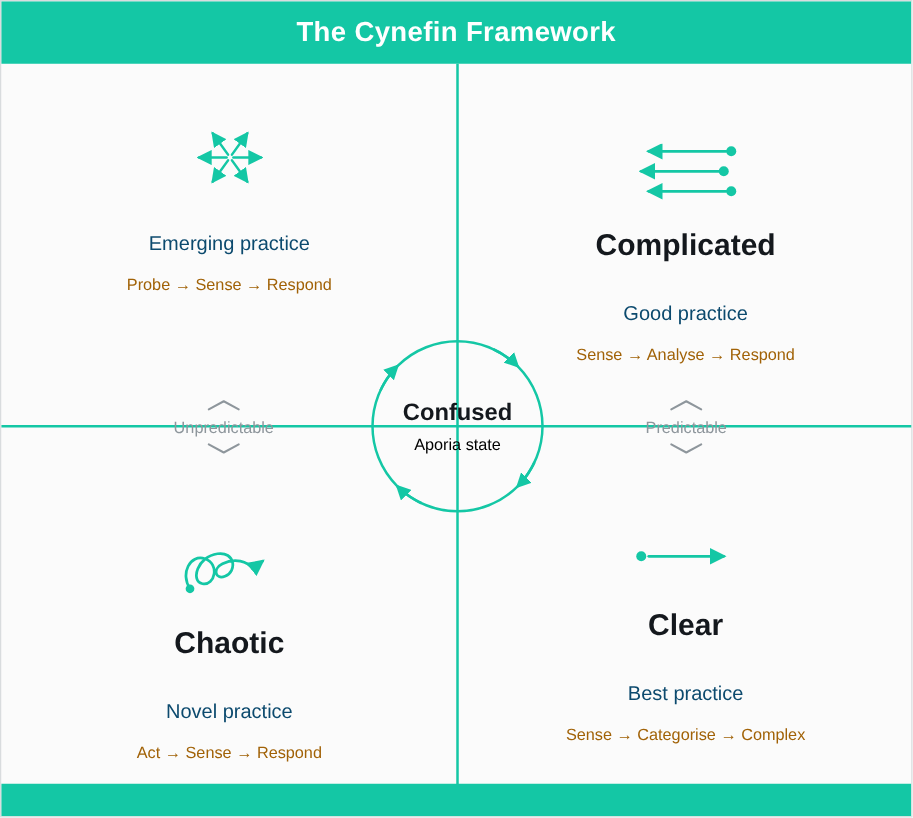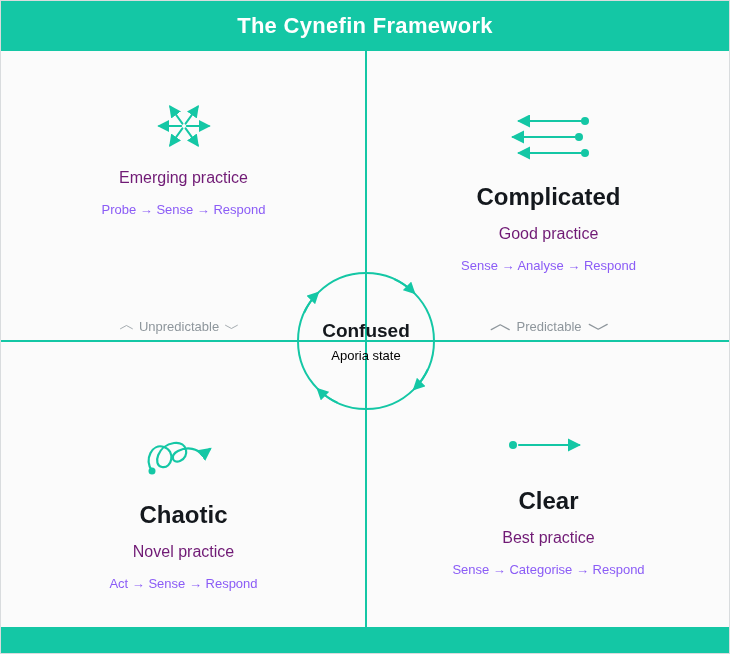--- a/index.html
+++ b/index.html
@@ -45,38 +45,38 @@
     display:flex;flex-direction:column;align-items:center;
     text-align:center;
   }
   .q-tl{left:0;top:0;height:290px;padding-top:46px;}
   .q-tr{left:365px;top:0;height:290px;padding-top:58px;}
   .q-bl{left:0;top:304px;height:288px;padding-top:78px;}
   .q-br{left:365px;top:290px;height:288px;padding-top:78px;text-align:center;}
   .q-icon{height:58px;display:flex;align-items:center;justify-content:center;}
   .q-bl .q-icon,.q-br .q-icon{height:52px;}
   .q-title{margin-top:16px;font-size:24px;font-weight:700;color:var(--heading);}
-  .q-practice{margin-top:14px;font-size:16px;color:#701a75;}
-  .q-seq{margin-top:15px;font-size:13px;color:#8b5cf6;}
+  .q-practice{margin-top:32px;font-size:16px;color:#0c4a6e;}
+  .q-seq{margin-top:15px;font-size:13px;color:#a16207;}
 
   .center-node{
     position:absolute;left:293px;top:218px;width:144px;height:144px;
   }
   .center-node svg{position:absolute;left:0;top:0;}
   .center-text{
     position:absolute;left:0;top:0;width:144px;height:144px;
     display:flex;flex-direction:column;align-items:center;justify-content:center;
     text-align:center;
   }
   .center-title{font-size:19px;font-weight:700;color:var(--heading);}
   .center-sub{margin-top:6px;font-size:13px;color:#000000;}
 
   .axis-label{
     position:absolute;width:120px;
-    display:flex;flex-direction:row;align-items:center;gap:5px;
+    display:flex;flex-direction:column;align-items:center;gap:5px;
   }
   .axis-label-left{left:118px;top:268px;}
   .axis-label-right{left:488px;top:268px;}
   .axis-label span{font-size:13px;color:var(--axis);}
 
   
   .sa{stroke:var(--accent);fill:none;stroke-width:2.2;stroke-linecap:round;stroke-linejoin:round;}
   .sa-thin{stroke:var(--accent);fill:none;stroke-width:2;}
   .fa{fill:var(--accent);}
   .chev{stroke:var(--axis);fill:none;stroke-width:1.6;stroke-linecap:round;stroke-linejoin:round;}
@@ -149,21 +149,21 @@
 
     <div class="quadrant q-br">
       <div class="q-icon">
         <svg width="84" height="16" viewBox="0 0 84 16">
           <circle class="fa" cx="6" cy="8" r="4"></circle>
           <line class="sa" x1="12" y1="8" x2="72" y2="8" marker-end="url(#ah)"></line>
         </svg>
       </div>
       <div class="q-title">Clear</div>
       <div class="q-practice">Best practice</div>
-      <div class="q-seq">Sense → Categorise → Respond</div>
+      <div class="q-seq">Sense → Categorise → Complex</div>
     </div>
 
     <div class="axis-label axis-label-left">
       <svg class="chev-svg" width="30" height="10" viewBox="0 0 30 10">
           <polyline class="chev" points="3,8.5 15,2 27,8.5"></polyline>
         </svg>
       <span>Unpredictable</span>
       <svg class="chev-svg" width="30" height="10" viewBox="0 0 30 10">
           <polyline class="chev" points="3,1.5 15,8 27,1.5"></polyline>
         </svg>

